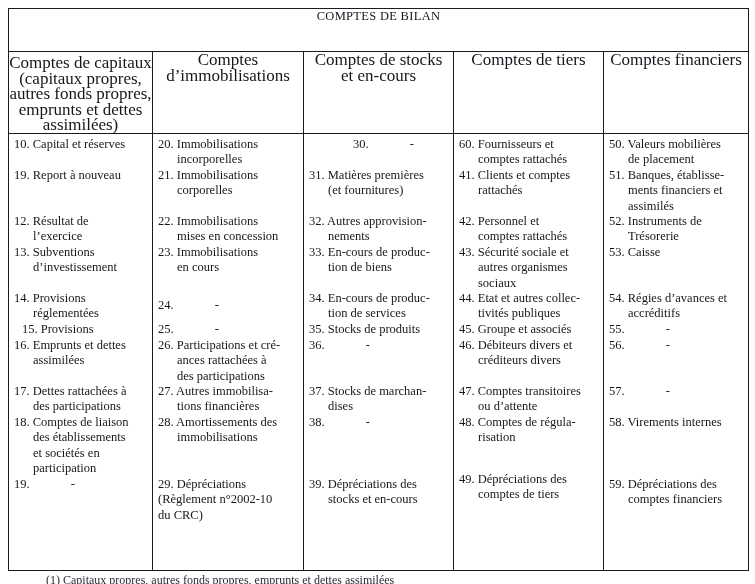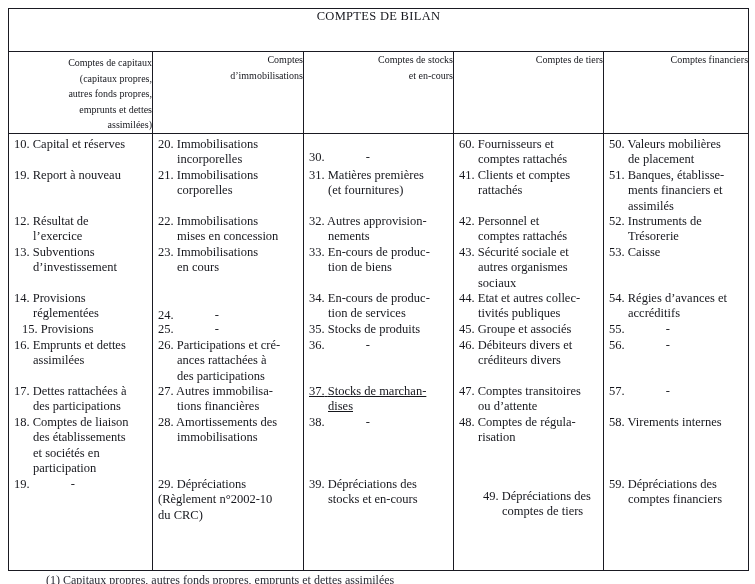--- a/index.html
+++ b/index.html
@@ -54,23 +54,23 @@
   .classe-cell {
     height: 22px;
     text-align: center;
     vertical-align: middle;
     font-size: 12.5px;
   }
 
   
   .desc-cell {
     height: 76px;
-    text-align: right;
+    text-align: center;
     vertical-align: middle;
-    font-size: 10px;
+    font-size: 17px;
     line-height: 15.5px;
     padding: 2px 4px;
   }
   .desc-cell .dl { display: block; }
   .desc-cell.first { vertical-align: top; padding-top: 3px; }
 
   
   .body-cell {
     height: 437px;
     font-size: 12.5px;
@@ -202,21 +202,21 @@
               <div class="ln ind1">corporelles</div>
             </div>
             <div class="entry" style="top: 80px;">
               <div class="ln ind0"><span class="num">22.</span> <span class="">Immobilisations</span></div>
               <div class="ln ind1">mises en concession</div>
             </div>
             <div class="entry" style="top: 111px;">
               <div class="ln ind0"><span class="num">23.</span> <span class="">Immobilisations</span></div>
               <div class="ln ind1">en cours</div>
             </div>
-            <div class="entry dash" style="top: 174px;">
+            <div class="entry dash" style="top: 164px;">
               <div class="ln ind0"><span class="num">24.</span> <span class="dashmark">-</span></div>
             </div>
             <div class="entry dash" style="top: 188px;">
               <div class="ln ind0"><span class="num">25.</span> <span class="dashmark">-</span></div>
             </div>
             <div class="entry" style="top: 204px;">
               <div class="ln ind0"><span class="num">26.</span> <span class="">Participations et cré-</span></div>
               <div class="ln ind1">ances rattachées à</div>
               <div class="ln ind1">des participations</div>
             </div>
@@ -228,21 +228,21 @@
               <div class="ln ind0"><span class="num">28.</span> <span class="">Amortissements des</span></div>
               <div class="ln ind1">immobilisations</div>
             </div>
             <div class="entry" style="top: 343px;">
               <div class="ln ind0"><span class="num">29.</span> <span class="">Dépréciations</span></div>
               <div class="ln ind0">(Règlement n°2002-10</div>
               <div class="ln ind0">du CRC)</div>
             </div>
           </td>
           <td class="body-cell">
-            <div class="entry dash" style="top: 16px;">
+            <div class="entry dash" style="top: 3px; margin-left: 44px;">
               <div class="ln ind0"><span class="num">30.</span> <span class="dashmark">-</span></div>
             </div>
             <div class="entry" style="top: 34px;">
               <div class="ln ind0"><span class="num">31.</span> <span class="">Matières premières</span></div>
               <div class="ln ind1">(et fournitures)</div>
             </div>
             <div class="entry" style="top: 80px;">
               <div class="ln ind0"><span class="num">32.</span> <span class="">Autres approvision-</span></div>
               <div class="ln ind1">nements</div>
             </div>
@@ -253,21 +253,21 @@
             <div class="entry" style="top: 157px;">
               <div class="ln ind0"><span class="num">34.</span> <span class="">En-cours de produc-</span></div>
               <div class="ln ind1">tion de services</div>
             </div>
             <div class="entry" style="top: 188px;">
               <div class="ln ind0"><span class="num">35.</span> <span class="">Stocks de produits</span></div>
             </div>
             <div class="entry dash" style="top: 204px;">
               <div class="ln ind0"><span class="num">36.</span> <span class="dashmark">-</span></div>
             </div>
-            <div class="entry" style="top: 250px; text-decoration: underline;">
+            <div class="entry" style="top: 250px;">
               <div class="ln ind0"><span class="num">37.</span> <span class="">Stocks de marchan-</span></div>
               <div class="ln ind1">dises</div>
             </div>
             <div class="entry dash" style="top: 281px;">
               <div class="ln ind0"><span class="num">38.</span> <span class="dashmark">-</span></div>
             </div>
             <div class="entry" style="top: 343px;">
               <div class="ln ind0"><span class="num">39.</span> <span class="">Dépréciations des</span></div>
               <div class="ln ind1">stocks et en-cours</div>
             </div>
@@ -302,21 +302,21 @@
               <div class="ln ind1">créditeurs divers</div>
             </div>
             <div class="entry" style="top: 250px;">
               <div class="ln ind0"><span class="num">47.</span> <span class="">Comptes transitoires</span></div>
               <div class="ln ind1">ou d’attente</div>
             </div>
             <div class="entry" style="top: 281px;">
               <div class="ln ind0"><span class="num">48.</span> <span class="">Comptes de régula-</span></div>
               <div class="ln ind1">risation</div>
             </div>
-            <div class="entry" style="top: 355px; margin-left: 24px;">
+            <div class="entry" style="top: 338px;">
               <div class="ln ind0"><span class="num">49.</span> <span class="">Dépréciations des</span></div>
               <div class="ln ind1">comptes de tiers</div>
             </div>
           </td>
           <td class="body-cell">
             <div class="entry" style="top: 3px;">
               <div class="ln ind0"><span class="num">50.</span> <span class="">Valeurs mobilières</span></div>
               <div class="ln ind1">de placement</div>
             </div>
             <div class="entry" style="top: 34px;">

